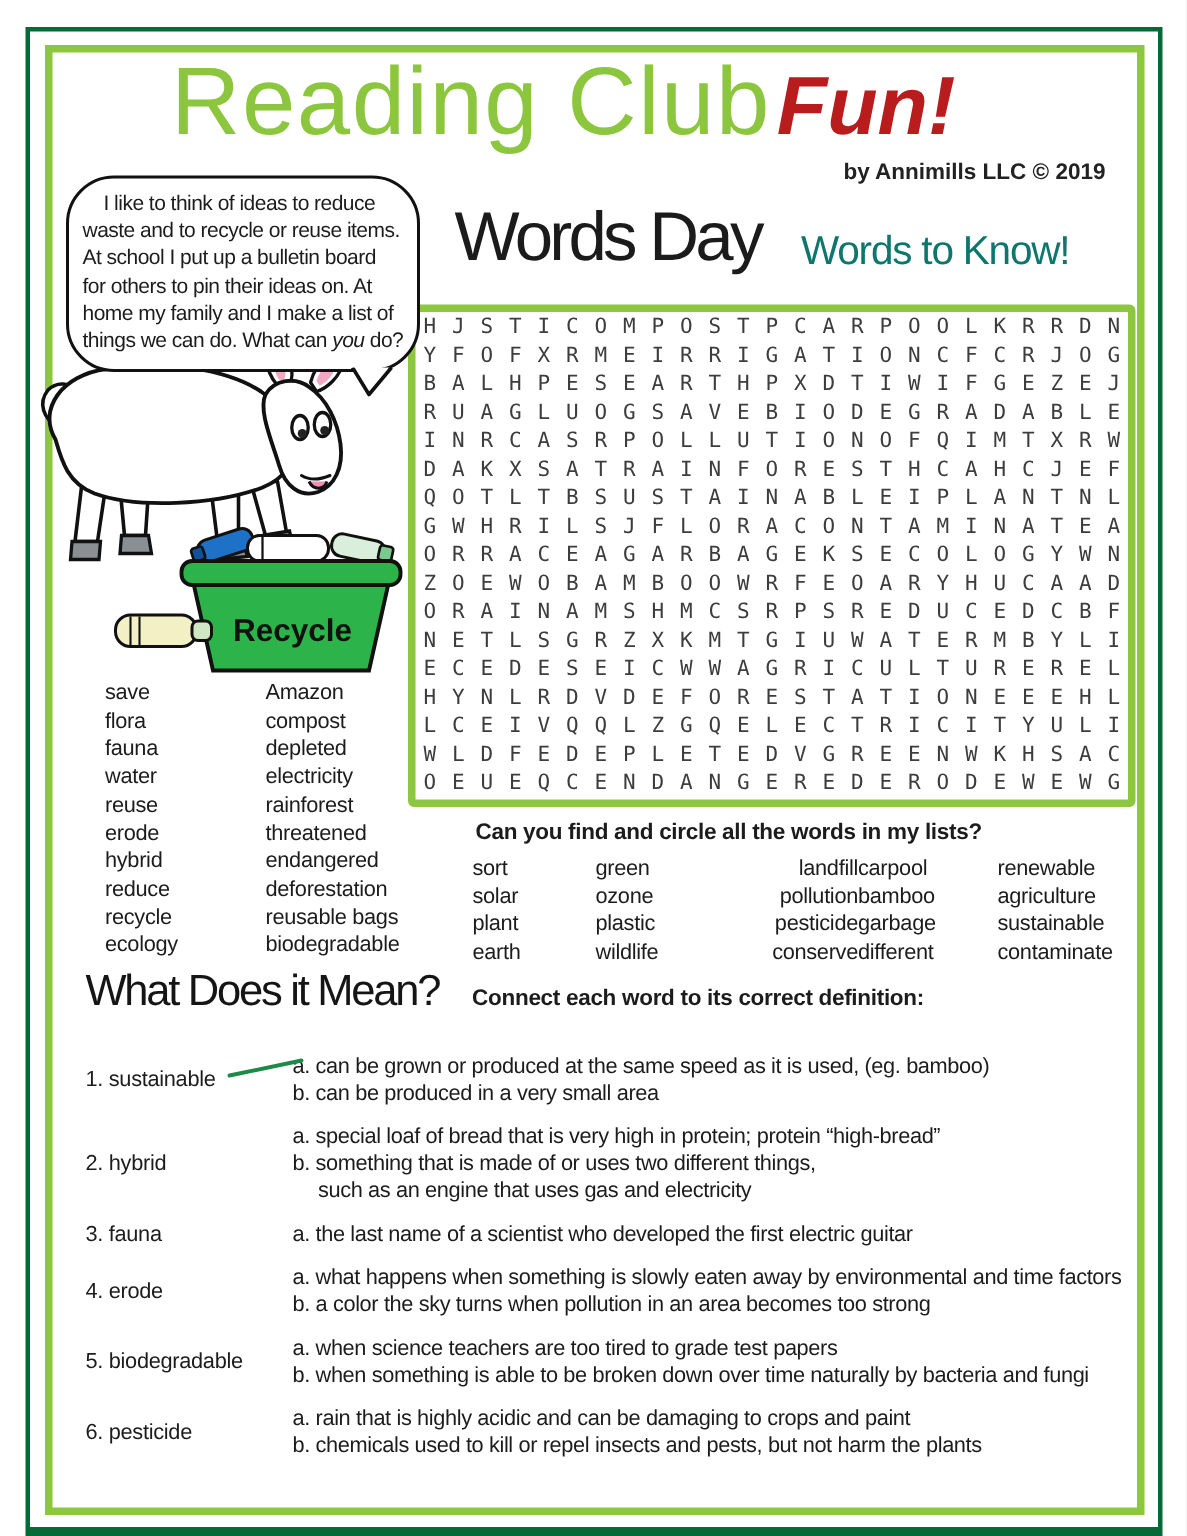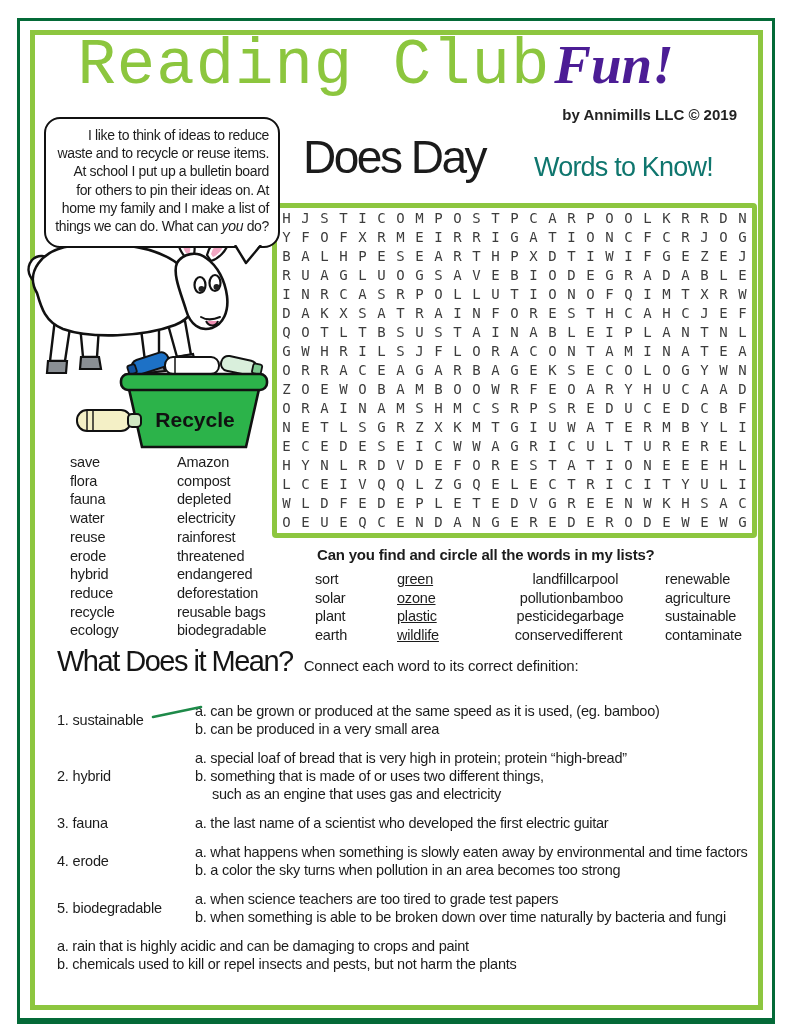--- a/index.html
+++ b/index.html
@@ -5,58 +5,58 @@
   html,body{margin:0;padding:0;background:#e9e9e9;}
   .page{position:relative;width:791px;height:1024px;background:#ffffff;margin:0 auto;overflow:hidden;
         font-family:"Liberation Sans",sans-serif;color:#1c1c1c;}
   
   .border-outer{position:absolute;left:17px;top:18px;right:16px;bottom:0;
                 border:3px solid #046a38;border-bottom-width:6px;pointer-events:none;}
   .border-inner{position:absolute;left:30px;top:30px;right:28px;bottom:14px;
                 border:5px solid #8dc63f;pointer-events:none;}
   
   .title{position:absolute;left:0;right:40px;top:30px;text-align:center;white-space:nowrap;}
-  .title-main{font-family:Liberation Mono, monospace;font-size:64px;color:#8cc63e;letter-spacing:1px;}
-  .title-accent{font-family:Liberation Serif, serif;font-size:55px;font-weight:bold;font-style:italic;
-                color:#4c1d95;margin-left:4px;}
+  .title-main{font-family:Liberation Sans, sans-serif;font-size:64px;color:#8cc63e;letter-spacing:1px;}
+  .title-accent{font-family:Liberation Sans, sans-serif;font-size:55px;font-weight:bold;font-style:italic;
+                color:#b91c1c;margin-left:4px;}
   .byline{position:absolute;right:54px;top:106px;font-size:15px;font-weight:bold;color:#222;}
   .subtitle{position:absolute;left:303px;top:130px;font-size:46px;letter-spacing:-2.5px;color:#1b1b1b;}
   .subtitle-accent{position:absolute;left:534px;top:152px;font-size:27px;letter-spacing:-0.8px;color:#0f766e;}
   
   .bubble{position:absolute;left:44px;top:117px;width:236px;height:131px;border:2.5px solid #111;
-          border-radius:16px;padding:7px 9px 0 9px;box-sizing:border-box;
-          font-size:14px;line-height:18.2px;letter-spacing:-0.35px;background:#fff;z-index:3;text-align:right;}
+          border-radius:32px;padding:7px 9px 0 9px;box-sizing:border-box;
+          font-size:14px;line-height:18.2px;letter-spacing:-0.35px;background:#fff;z-index:3;}
   .bubble .indent{display:inline-block;width:14px;}
   .bubble-tail{position:absolute;left:232px;top:245px;z-index:4;}
   
   .ws-box{position:absolute;left:272px;top:203px;width:485px;height:335px;box-sizing:border-box;
           border:5px solid #8dc63f;border-radius:4px;background:#fff;padding-top:1px;}
   .ws-row{display:flex;height:19.0px;justify-content:center;}
   .ws-cell{width:19px;text-align:center;font-family:"DejaVu Sans Mono",monospace;
            font-size:14px;line-height:19px;color:#3d3d3d;}
   
   .illustration{position:absolute;left:25px;top:233px;z-index:2;}
   
   .left-lists{position:absolute;left:70px;top:453px;display:flex;}
   .wl-col1{width:107px;}
   .wl-item{font-size:14.5px;line-height:18.7px;letter-spacing:-0.2px;}
   
   .fw-prompt{position:absolute;left:317px;top:546px;font-size:15px;font-weight:bold;letter-spacing:-0.2px;text-align:right;}
   .fw-cols{position:absolute;left:315px;top:570px;display:flex;}
   .fw-col{width:82px;}
-  .fw-col:nth-child(2){width:81px;text-decoration:underline;}
+  .fw-col:nth-child(2){width:81px;}
   .fw-col:nth-child(3){width:94px;text-align:right;}
   .fw-col:nth-child(4){width:93px;}
   .fw-col:nth-child(5){width:auto;}
   .fw-item{font-size:14.5px;line-height:18.7px;letter-spacing:-0.2px;}
   
   .defs{position:absolute;left:57px;top:645px;width:694px;}
   .defs-head{display:flex;align-items:baseline;}
   .defs-title{font-size:29px;letter-spacing:-1.5px;color:#151515;font-weight:400;}
-  .defs-instr{font-size:15px;font-weight:normal;margin-left:11px;letter-spacing:-0.2px;}
+  .defs-instr{font-size:15px;font-weight:bold;margin-left:22px;letter-spacing:-0.2px;}
   .def-items{margin-top:24px;}
   .def-item{display:flex;margin-bottom:11px;}
   .def-word{width:138px;flex:0 0 138px;display:flex;align-items:center;position:relative;
             font-size:14.5px;letter-spacing:-0.2px;}
   .def-options{flex:1;}
   .def-line{font-size:14.5px;line-height:18px;letter-spacing:-0.25px;}
   .def-line2{margin-left:17px;}
   .connector{position:absolute;left:94px;top:1px;}
   .connector line{stroke:#1e8a49;stroke-width:2.6;stroke-linecap:round;}
 </style>
@@ -64,21 +64,21 @@
 <body>
 
 <div class="page">
   <div class="border-outer"></div>
   <div class="border-inner"></div>
 
   <div class="title">
     <span class="title-main">Reading Club</span><span class="title-accent">Fun!</span>
   </div>
   <div class="byline">by Annimills LLC © 2019</div>
-  <div class="subtitle">Does Day</div>
+  <div class="subtitle">Words Day</div>
   <div class="subtitle-accent">Words to Know!</div>
 
   <div class="bubble"><span class="indent"></span><span>I like to think of ideas to reduce waste and to recycle or reuse items. At school I put up a bulletin board for others to pin their ideas on. At home my family and I make a list of things we can do. What can </span><i>you</i><span> do?</span></div>
   <svg class="bubble-tail" width="32" height="22" viewBox="0 0 32 22">
     <polygon points="3,-2 29,-2 14,18" fill="#ffffff"></polygon>
     <path d="M3,0 L14,18 L29,0" fill="none" stroke="#111" stroke-width="2.4" stroke-linejoin="round"></path>
   </svg>
 
   <svg class="illustration" width="250" height="222" viewBox="0 0 250 222">
 
@@ -711,20 +711,23 @@
         <div class="def-item">
           <div class="def-word">
             <span>5. biodegradable</span>
           </div>
           <div class="def-options">
             <div class="def-line">a. when science teachers are too tired to grade test papers</div>
             <div class="def-line">b. when something is able to be broken down over time naturally by bacteria and fungi</div>
           </div>
         </div>
         <div class="def-item">
+          <div class="def-word">
+            <span>6. pesticide</span>
+          </div>
           <div class="def-options">
             <div class="def-line">a. rain that is highly acidic and can be damaging to crops and paint</div>
             <div class="def-line">b. chemicals used to kill or repel insects and pests, but not harm the plants</div>
           </div>
         </div>
       </div>
   </div>
 </div>
 
 </body></html>

